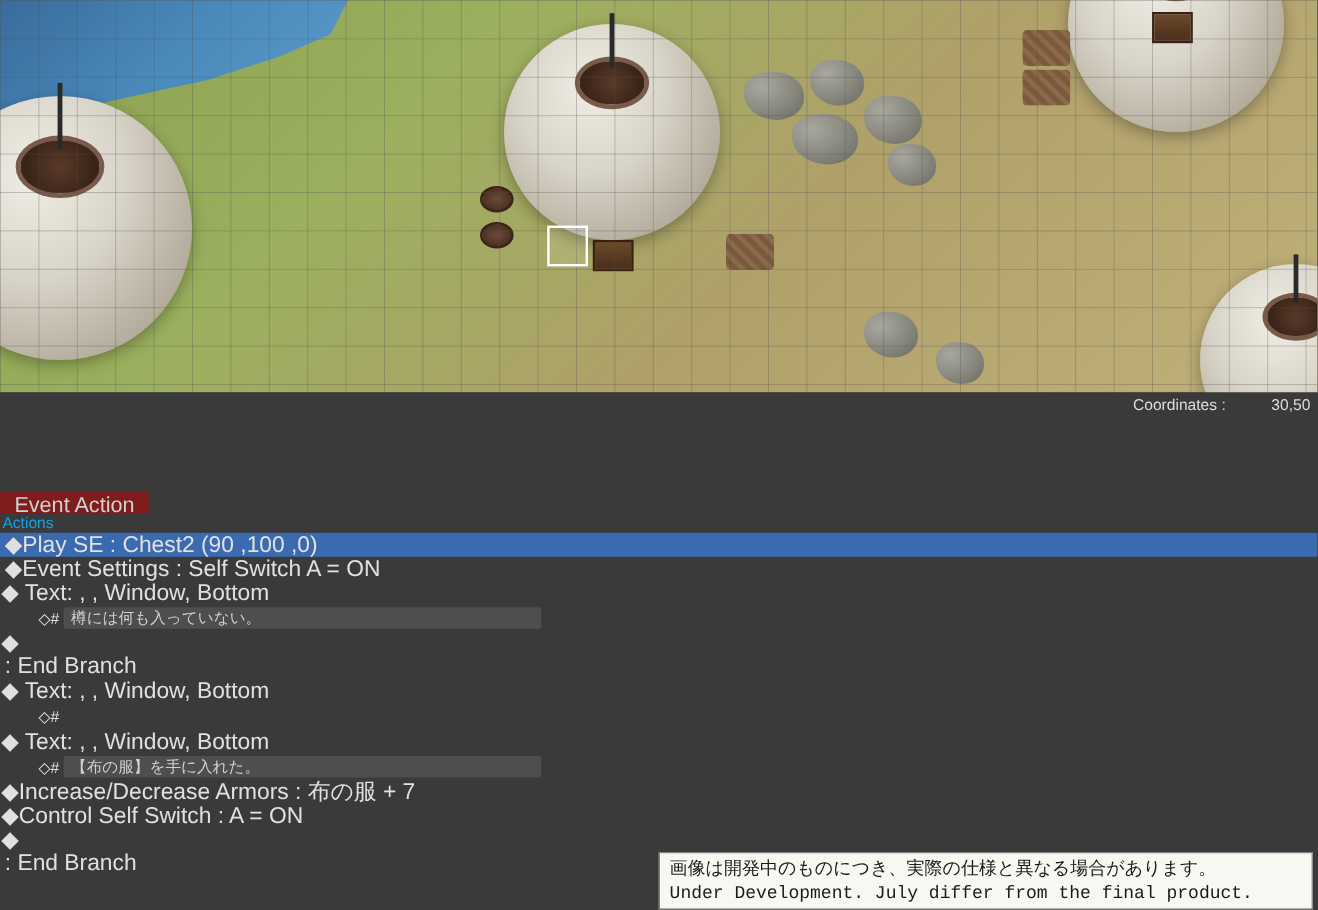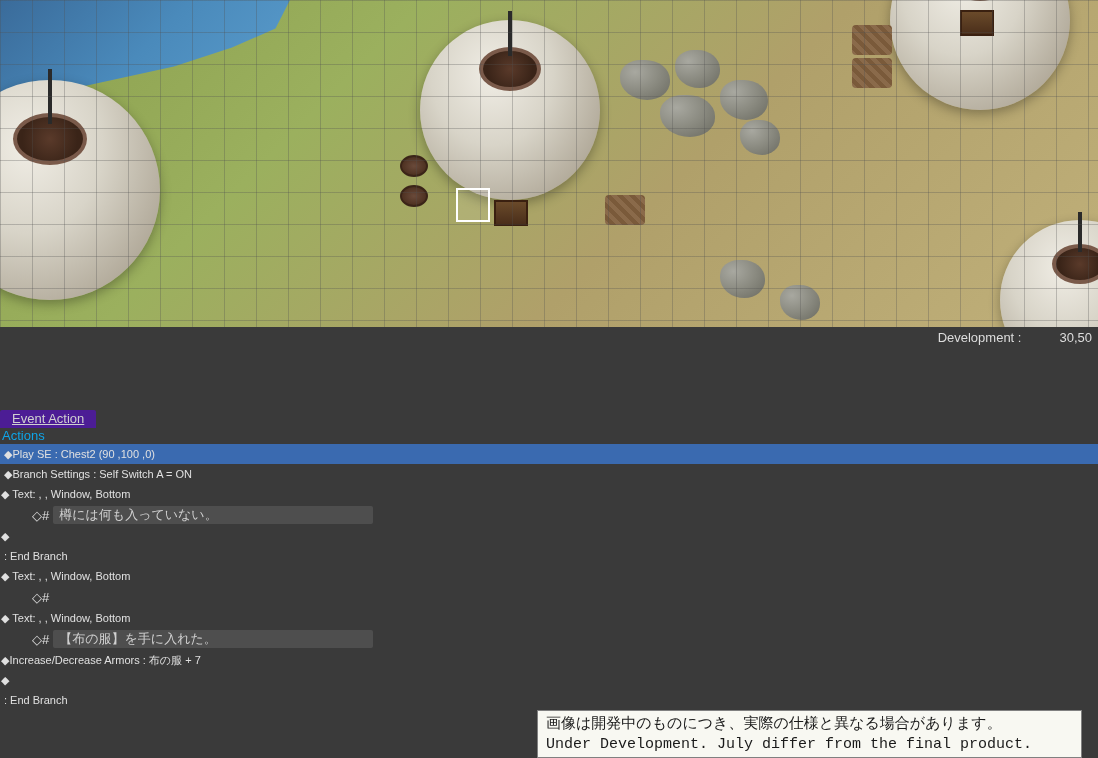--- a/index.html
+++ b/index.html
@@ -143,26 +143,25 @@
 
 .tab-bar {
   position: absolute;
   top: 410px;
   left: 0; right: 0;
   height: 18px;
   background: #3a3a3a;
   display: flex;
 }
 .tab {
-  background: #4c1d95;
+  background: #7f1d1d;
   color: #d0d0d0;
   padding: 1px 12px;
-  font-size: 13px;
+  font-size: 18px;
   border-radius: 2px 2px 0 0;
-  text-decoration: underline;
 }
 
 .actions-header {
   position: absolute;
   top: 428px;
   left: 0; right: 0;
   height: 16px;
   background: #3a3a3a;
   padding-left: 2px;
   color: #0ea5e9;
@@ -174,21 +173,21 @@
   top: 444px;
   left: 0; right: 0;
   bottom: 0;
   background: #3a3a3a;
 }
 .event-row {
   display: flex;
   align-items: center;
   height: 20px;
   padding-left: 4px;
-  font-size: 11px;
+  font-size: 19px;
   color: #e0e0e0;
 }
 .event-row.selected {
   background: #3a6ab0;
 }
 .indent1 { padding-left: 1px; }
 .text-input-row {
   display: flex;
   align-items: center;
   height: 22px;
@@ -197,29 +196,29 @@
 .text-input-row .prefix {
   color: #e0e0e0;
   margin-right: 4px;
   font-size: 13px;
 }
 .text-field {
   background: #4e4e4e;
   color: #d0d0d0;
   border: none;
   padding: 2px 6px;
-  width: 320px;
+  width: 398px;
   height: 18px;
   font-size: 13px;
   font-family: inherit;
   border-radius: 2px;
 }
 .dev-notice {
   position: absolute;
-  right: 16px;
+  right: 4px;
   bottom: 0;
   width: 545px;
   height: 48px;
   background: #f8f8f2;
   color: #1a1a1a;
   border: 1px solid #808080;
   padding: 4px 8px;
   font-family: "Courier New", monospace;
   font-size: 15px;
   line-height: 1.3;
@@ -248,52 +247,53 @@
     <div class="rock r4"></div>
       <div class="rock r5"></div>
   </div>
   <div class="rock r6" style="left:720px;top:260px"></div>
   <div class="rock r7" style="left:780px;top:285px"></div>
   <div class="grid-overlay"></div>
   <div class="cursor-white"></div>
 </div>
 
 <div class="coord-bar">
-  <span>Development :</span>
+  <span>Coordinates :</span>
   <span>30,50</span>
 </div>
 
 <div class="gap-area"></div>
 
 <div class="tab-bar">
   <div class="tab">Event Action</div>
 </div>
 
 <div class="actions-header">Actions</div>
 
 <div class="event-list" id="event-list">
     <div class="event-row selected">◆Play SE : Chest2 (90 ,100 ,0)</div>
-    <div class="event-row">◆Branch Settings : Self Switch A = ON</div>
+    <div class="event-row">◆Event Settings : Self Switch A = ON</div>
     <div class="event-row indent1">◆ Text: , , Window, Bottom</div>
     <div class="text-input-row">
       <span class="prefix">◇#</span>
       <input class="text-field" value="樽には何も入っていない。" style="">
     </div>
     <div class="event-row indent1">◆</div>
     <div class="event-row"> : End Branch</div>
     <div class="event-row indent1">◆ Text: , , Window, Bottom</div>
     <div class="text-input-row">
       <span class="prefix">◇#</span>
     </div>
     <div class="event-row indent1">◆ Text: , , Window, Bottom</div>
     <div class="text-input-row">
       <span class="prefix">◇#</span>
       <input class="text-field" value="【布の服】を手に入れた。" style="">
     </div>
     <div class="event-row indent1">◆Increase/Decrease Armors : 布の服 + 7</div>
+    <div class="event-row indent1">◆Control Self Switch : A = ON</div>
     <div class="event-row indent1">◆</div>
     <div class="event-row"> : End Branch</div>
   </div>
 
 <div class="dev-notice">
   <div>画像は開発中のものにつき、実際の仕様と異なる場合があります。</div>
   <div>Under Development. July differ from the final product.</div>
 </div>
 
 </body></html>

